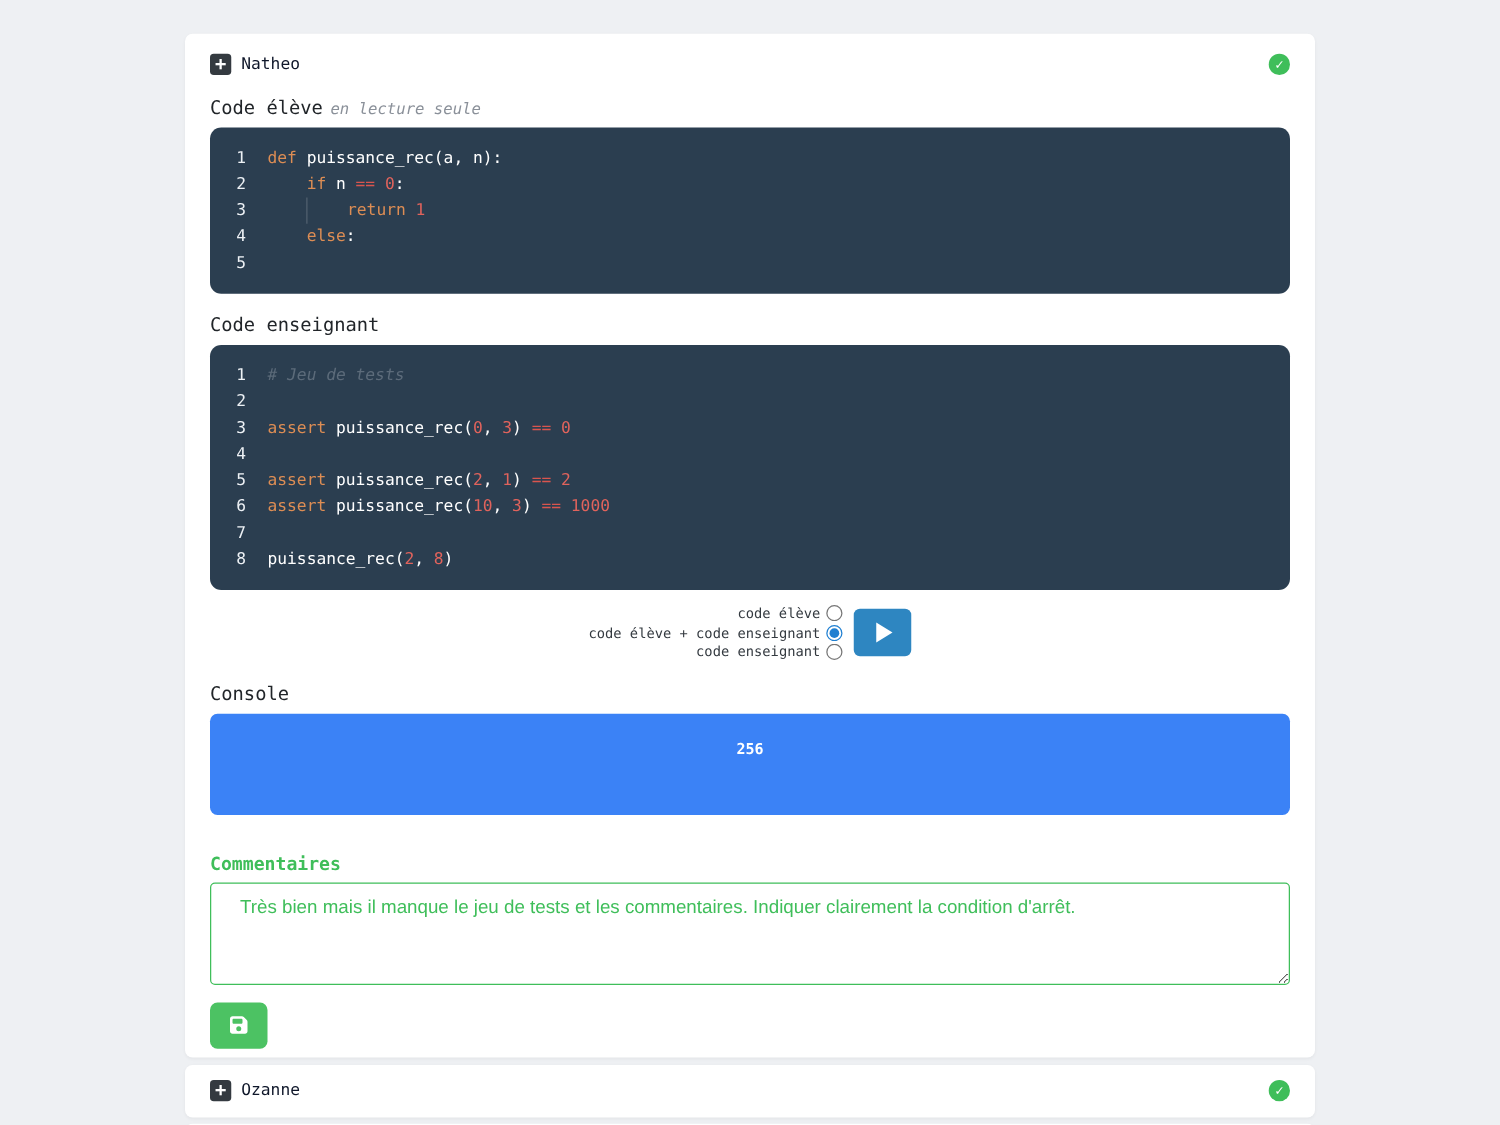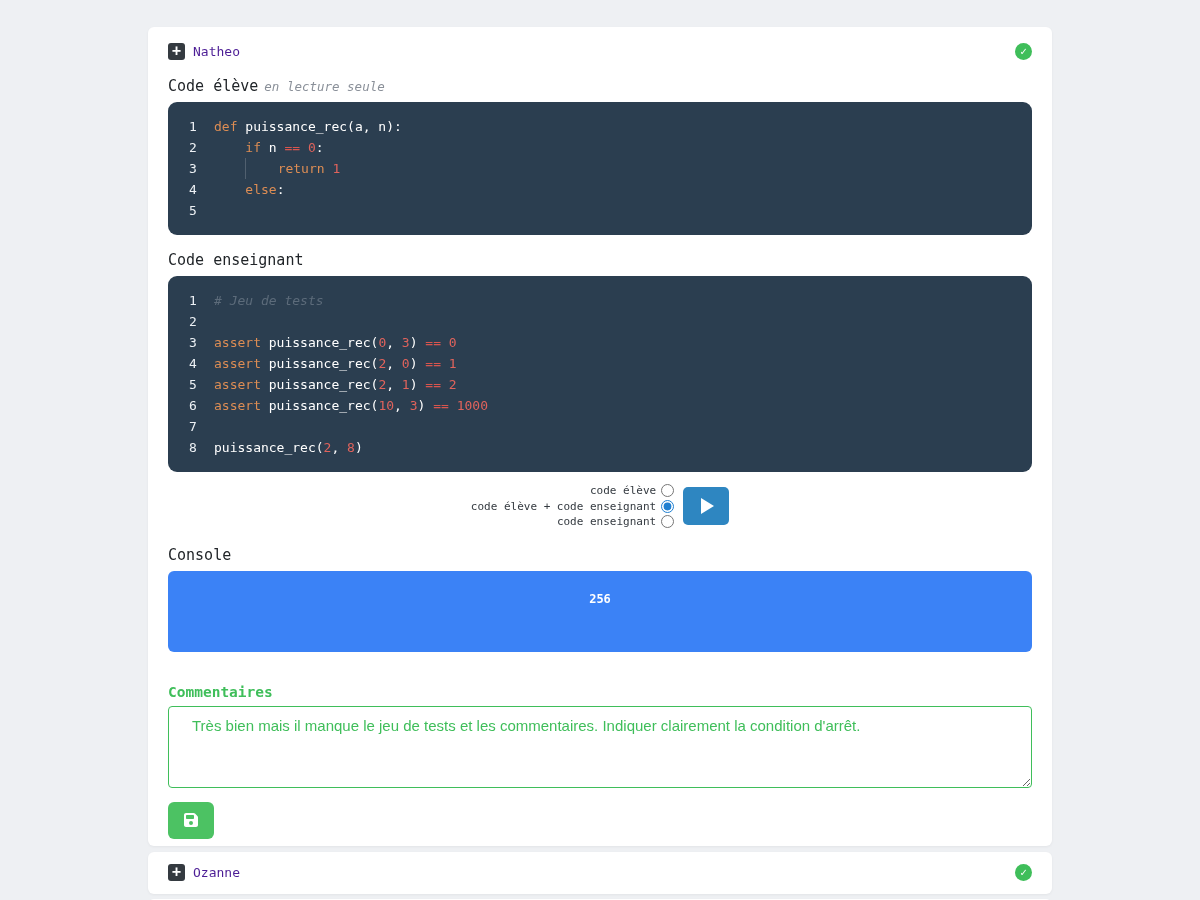--- a/index.html
+++ b/index.html
@@ -23,21 +23,21 @@
   
   .panel-header { display:flex; align-items:center; justify-content:space-between; height:20px; }
   .header-left { display:flex; align-items:center; gap:8px; }
   .plus-icon {
     width:17px; height:17px; border-radius:3px;
     background:#343a40; color:#fff;
     display:flex; align-items:center; justify-content:center;
     font-size:15px; font-weight:bold; line-height:1;
     cursor:pointer;
   }
-  .student-name { font-size:13px; color:#4c1d95; }
+  .student-name { font-size:13px; color:#0f172a; }
   .check-circle {
     width:17px; height:17px; border-radius:50%;
     display:flex; align-items:center; justify-content:center;
     color:#fff; font-size:11px; font-weight:bold; line-height:1;
   }
   .check-green { background:#3fbe5a; }
   .check-gray  { background:#c5c9cd; }
 
   
   .section-label { font-size:15px; margin:16px 0 7px 0; color:#212529; }
@@ -177,21 +177,20 @@
         </div>
         <div class="code-line">
           <span class="ln">2</span>
         </div>
         <div class="code-line">
           <span class="ln">3</span>
           <span class="code"><span class="tok-kw">assert</span><span> puissance_rec(</span><span class="tok-num">0</span><span>, </span><span class="tok-num">3</span><span>) </span><span class="tok-op">==</span><span> </span><span class="tok-num">0</span></span>
         </div>
         <div class="code-line">
           <span class="ln">4</span>
-          <span class="code"><span class="tok-kw">assert</span><span> puissance_rec(</span><span class="tok-num">2</span><span>, </span><span class="tok-num">0</span><span>) </span><span class="tok-op">==</span><span> </span><span class="tok-num">1</span></span>
         </div>
         <div class="code-line">
           <span class="ln">5</span>
           <span class="code"><span class="tok-kw">assert</span><span> puissance_rec(</span><span class="tok-num">2</span><span>, </span><span class="tok-num">1</span><span>) </span><span class="tok-op">==</span><span> </span><span class="tok-num">2</span></span>
         </div>
         <div class="code-line">
           <span class="ln">6</span>
           <span class="code"><span class="tok-kw">assert</span><span> puissance_rec(</span><span class="tok-num">10</span><span>, </span><span class="tok-num">3</span><span>) </span><span class="tok-op">==</span><span> </span><span class="tok-num">1000</span></span>
         </div>
         <div class="code-line">

